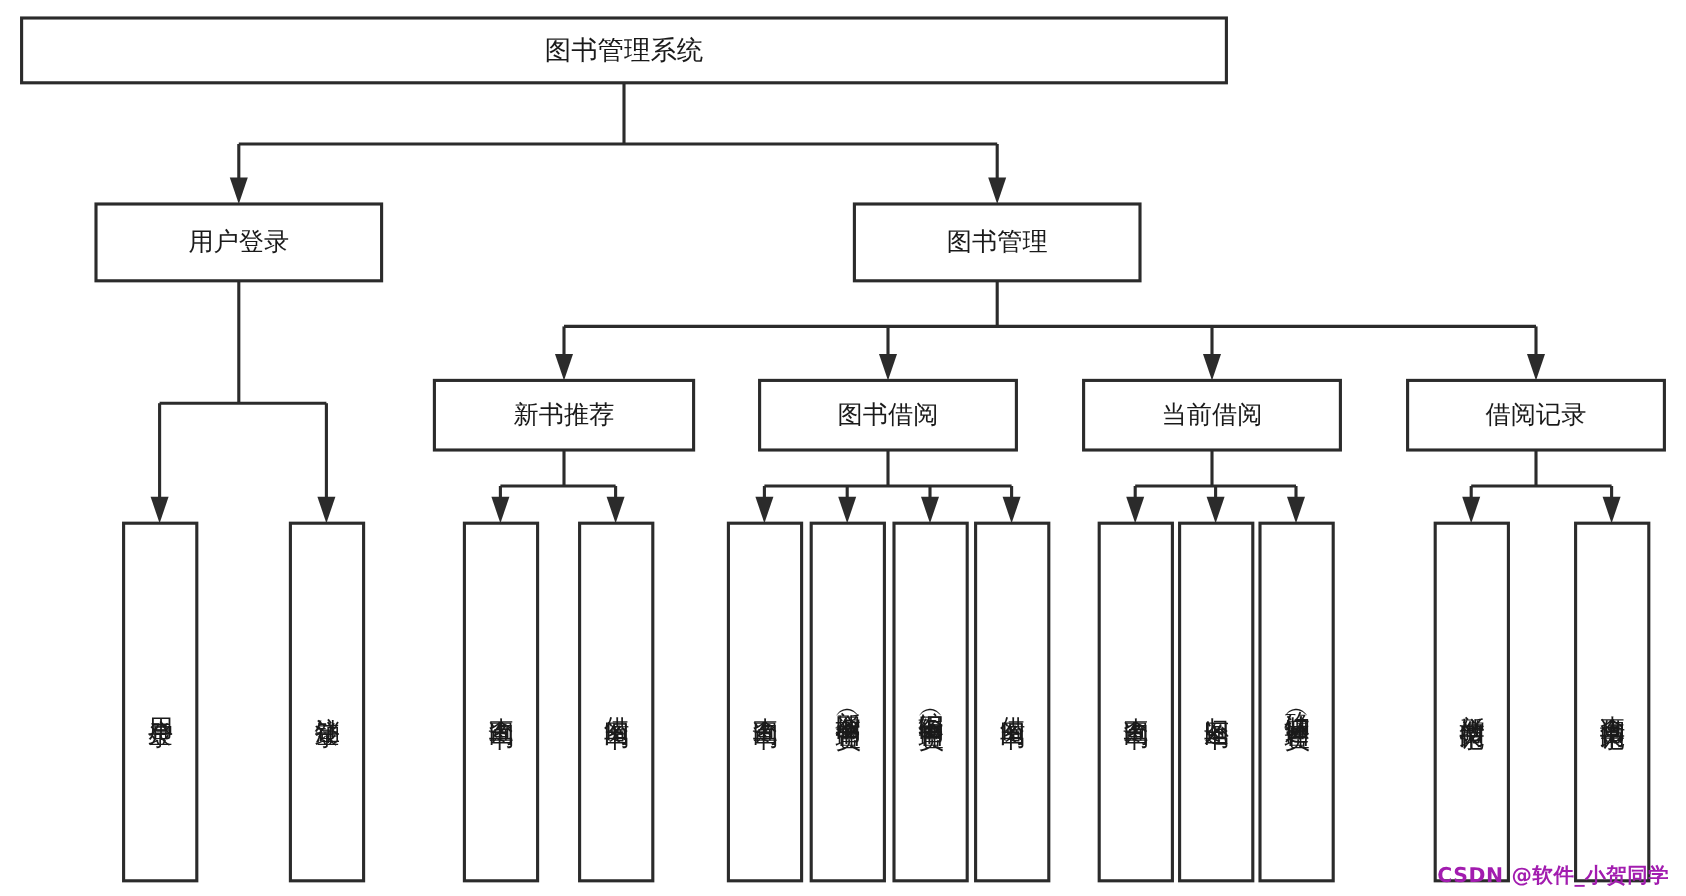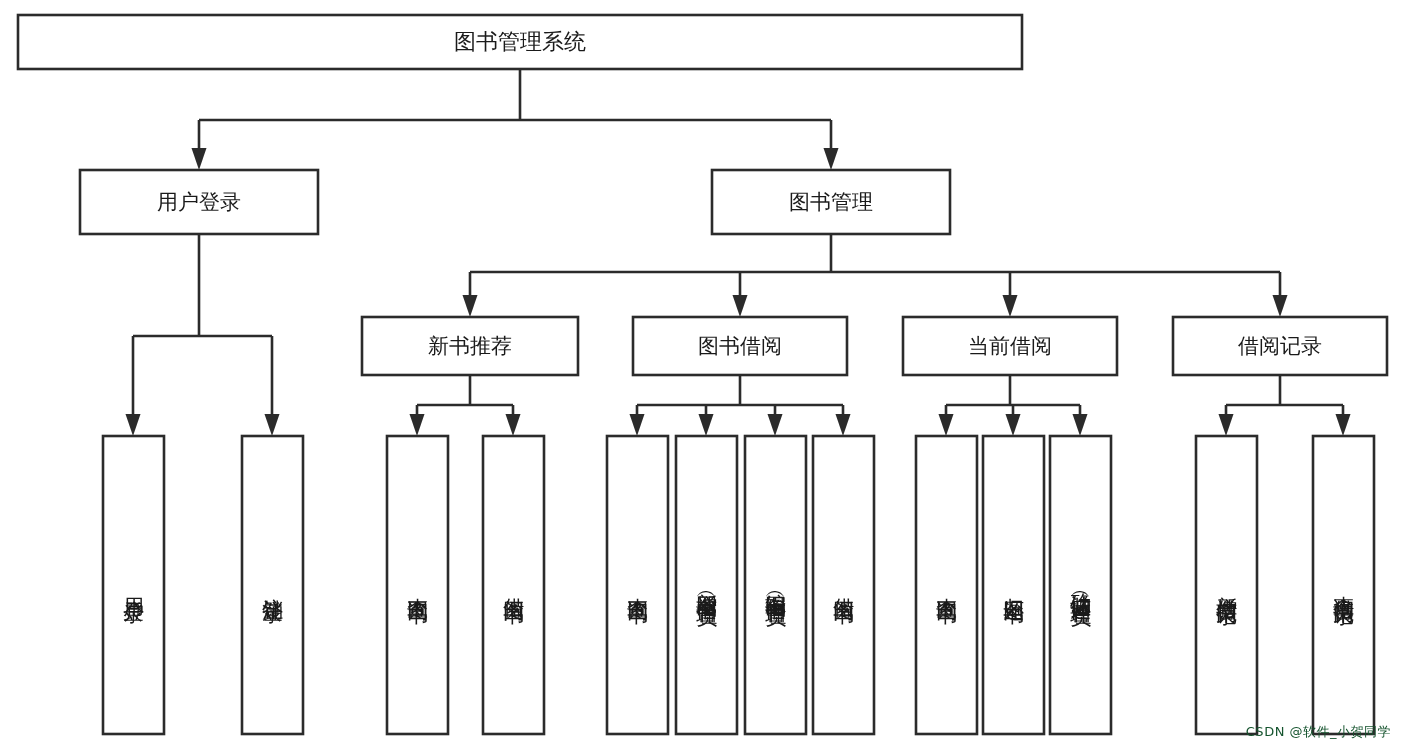--- a/index.html
+++ b/index.html
@@ -72,24 +72,25 @@
     line-height: 1.08;
     letter-spacing: 2px;
     color: #1a1a1a;
     white-space: nowrap;
   }
   .watermark {
     position: absolute;
     right: 14px;
     bottom: 6px;
     font-family: "DejaVu Sans", "Liberation Sans", sans-serif;
-    font-size: 13px;
-    color: #14532d;
+    font-size: 17px;
+    color: #a21caf;
     letter-spacing: 0.5px;
     user-select: none;
+    font-weight: bold;
   }
 </style>
 </head>
 <body>
 
 <div id="diagram-root">
   <svg class="flow" viewBox="0 0 1405 747" xmlns="http://www.w3.org/2000/svg">
     <g id="connector-layer">
         <g>
           <line x1="520" y1="69" x2="520" y2="120" class="connector"></line>

